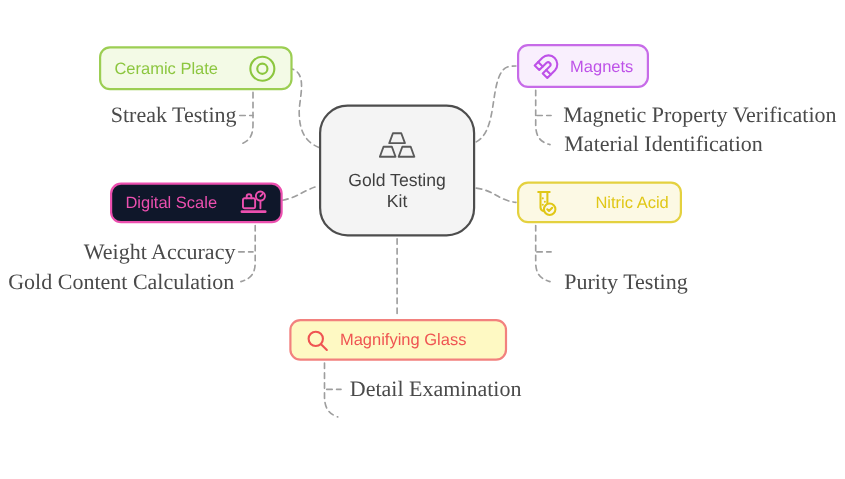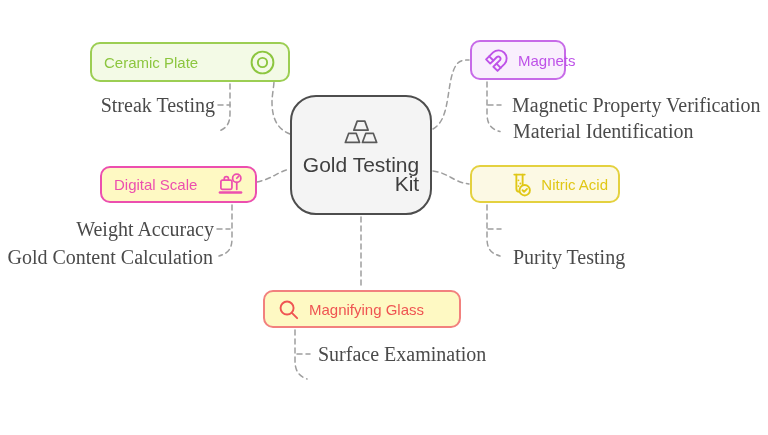--- a/index.html
+++ b/index.html
@@ -37,37 +37,37 @@
     font-size: 15px;
     white-space: nowrap;
     justify-content: space-between;
     padding: 0 12px;
   }
   .branch .label { font-weight: 400; }
   .branch svg { flex: 0 0 auto; display: block; }
   .branch .icon-left { margin-right: 9px; }
   .branch .icon-right { margin-left: 9px; }
 
-  .node-ceramic   { left: 90px;  top: 42px;  width: 200px; height: 40px; }
+  .node-ceramic   { left: 90px;  top: 42px;  width: 176px; height: 40px; }
   .node-digital   { left: 100px; top: 166px; width: 157px; height: 37px; }
-  .node-magnets   { left: 470px; top: 40px;  width: 96px; height: 40px; justify-content: flex-start; }
-  .node-nitric    { left: 470px; top: 165px; width: 150px; height: 38px; justify-content: flex-end; padding: 0 10px; }
+  .node-magnets   { left: 470px; top: 40px;  width: 120px; height: 40px; justify-content: center; }
+  .node-nitric    { left: 470px; top: 165px; width: 150px; height: 38px; justify-content: space-between; padding: 0 10px; }
   .node-magnifier { left: 263px; top: 290px; width: 198px; height: 38px; justify-content: flex-start; }
 
   .node-center {
     left: 290px; top: 95px; width: 142px; height: 120px;
     border-radius: 26px;
     border-color: var(--center-border, #4D4D4D);
     background: var(--center-bg, #F4F4F4);
     color: var(--center-text, #3F3F3F);
     flex-direction: column;
     justify-content: center;
     gap: 8px;
   }
-  .center-label { font-size: 21px; line-height: 19px; text-align: right; font-weight: 400; }
+  .center-label { font-size: 16px; line-height: 19px; text-align: center; font-weight: 400; }
 
   .sub {
     position: absolute;
     z-index: 1;
     height: 20px;
     line-height: 20px;
     font-size: 20px;
     color: var(--subitem-text, #4A4A4A);
     white-space: nowrap;
     font-family: Liberation Serif, serif;
@@ -110,21 +110,21 @@
 
   <div class="node branch node-ceramic" style="color: rgb(140, 198, 63); background-color: rgb(243, 250, 230); border-color: rgb(156, 206, 83);">
     <span class="label">Ceramic Plate</span>
     <svg class="icon-right" width="27" height="27" viewBox="0 0 28 28" fill="none" stroke="currentColor" stroke-width="2">
       <circle cx="14" cy="14" r="11.3"></circle>
       <circle cx="14" cy="14" r="4.8"></circle>
     </svg>
   </div>
   <div class="sub" style="right:553px; top:95px">Streak Testing</div>
 
-  <div class="node branch node-digital" style="color: rgb(236, 79, 175); background-color: #fef9c3; border-color: rgb(236, 79, 175);">
+  <div class="node branch node-digital" style="color: rgb(236, 79, 175); background-color: #0f172a; border-color: rgb(236, 79, 175);">
     <span class="label">Digital Scale</span>
     <svg class="icon-right" width="25" height="25" viewBox="0 0 26 26" fill="none" stroke="currentColor" stroke-width="1.8" stroke-linecap="round" stroke-linejoin="round">
       <circle cx="19.5" cy="6.5" r="4.3"></circle>
       <path d="M19.5 6.5 L21.6 4.4"></path>
       <path d="M19.5 10.8 V18"></path>
       <path d="M6.5 8.5 V7 a2.2 2.2 0 0 1 4.4 0 V8.5"></path>
       <rect x="3" y="8.5" width="11.5" height="9.5" rx="1.5"></rect>
       <path d="M2 21.3 H24" stroke-width="2.6"></path>
     </svg>
   </div>
@@ -156,15 +156,15 @@
   </div>
   <div class="sub" style="left:513px; top:247px">Purity Testing</div>
 
   <div class="node branch node-magnifier" style="color: rgb(239, 84, 82); background-color: #fef9c3; border-color: rgb(242, 129, 126);">
     <svg class="icon-left" width="23" height="23" viewBox="0 0 24 24" fill="none" stroke="currentColor" stroke-width="2" stroke-linecap="round">
       <circle cx="10.5" cy="10.5" r="6.8"></circle>
       <path d="M15.5 15.5 L21 21"></path>
     </svg>
     <span class="label">Magnifying Glass</span>
   </div>
-  <div class="sub" style="left:318px; top:344px">Surface Examination</div>
+  <div class="sub" style="left:318px; top:344px">Detail Examination</div>
 
 </div>
 
 </body></html>

